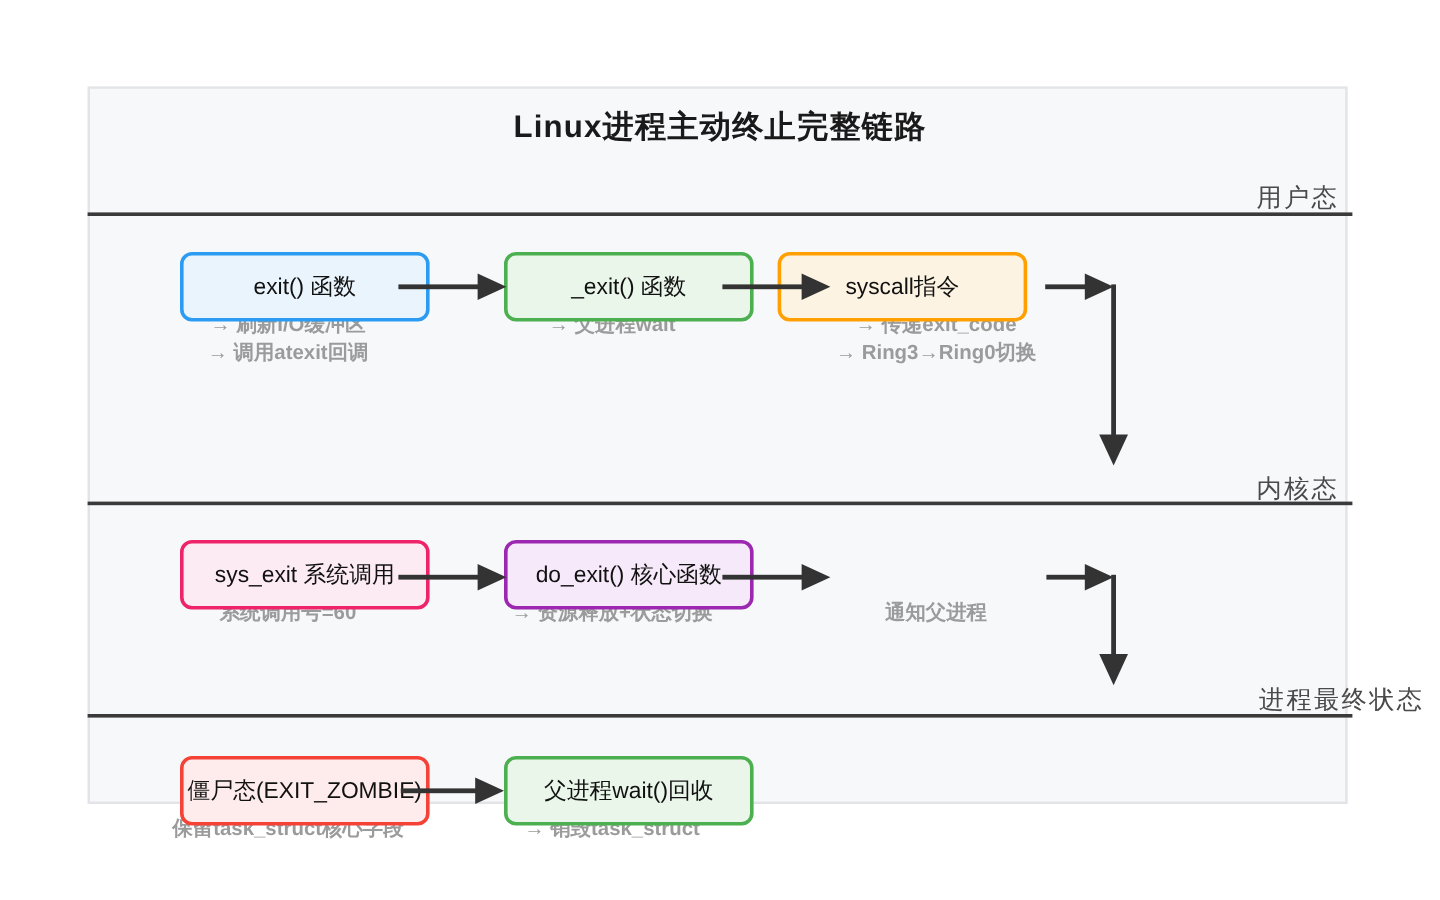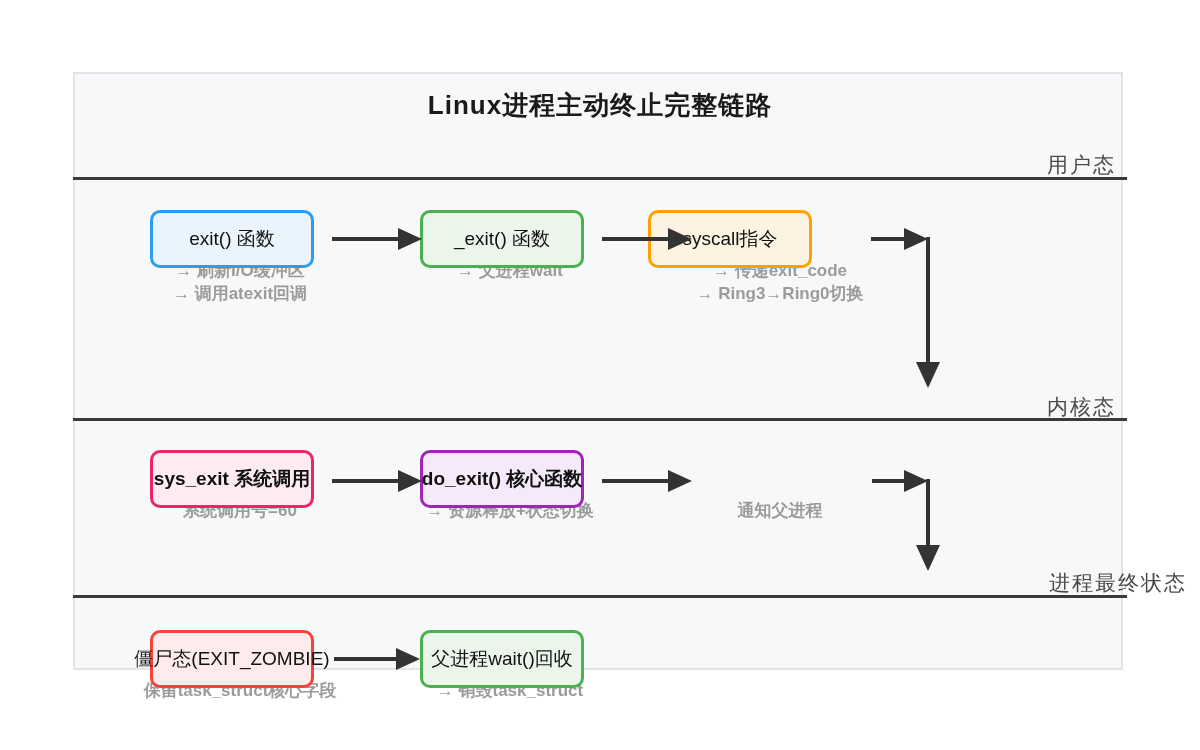--- a/index.html
+++ b/index.html
@@ -5,25 +5,25 @@
   html,body{margin:0;padding:0;background:#ffffff;font-family:"Liberation Sans",sans-serif;}
   .canvas{position:relative;width:1200px;height:750px;background:#ffffff;overflow:hidden;}
   .frame{position:absolute;left:73px;top:72px;width:1050px;height:598px;
          background:#f7f8fa;border:2px solid #e3e4e8;box-sizing:border-box;}
   .title{position:absolute;left:0;top:88px;width:1200px;text-align:center;
          font-size:26px;font-weight:bold;color:#1a1a1a;letter-spacing:1px;}
   .lane-line{position:absolute;left:73px;width:1054px;height:3px;background:#3a3a3a;z-index:2;}
   .ll1{top:177px;} .ll2{top:418px;} .ll3{top:595px;}
   .lane-label{position:absolute;font-size:21px;color:#4a4a4a;white-space:nowrap;z-index:2;letter-spacing:2px;}
   .sl1{left:1047px;top:151px;} .sl2{left:1047px;top:393px;} .sl3{left:1049px;top:569px;}
-  .node{position:absolute;width:164px;height:58px;border:3px solid #888;border-radius:10px;
+  .node{position:absolute;width:208px;height:58px;border:3px solid #888;border-radius:10px;
         box-sizing:border-box;display:flex;align-items:center;justify-content:center;z-index:3;}
   .node span{white-space:nowrap;font-size:19px;color:#111;}
   .c1{left:150px;} .c2{left:420px;} .c3{left:648px;}
-  .r1{top:210px;} .r2{top:450px;font-weight:bold;} .r3{top:630px;}
+  .r1{top:210px;} .r2{top:450px;} .r3{top:630px;}
   .note{position:absolute;width:280px;text-align:center;font-size:17px;line-height:23px;
         color:#9b9b9b;z-index:1;white-space:nowrap;font-weight:bold;}
   .nc1{left:100px;} .nc2{left:370px;} .nc3{left:640px;}
   .nr1{top:259px;} .nr2{top:499px;} .nr3{top:679px;}
   .hline{position:absolute;height:4px;background:#333;z-index:4;}
   .vline{position:absolute;width:4px;background:#333;z-index:4;}
   .ahead-r{position:absolute;width:0;height:0;border-top:11px solid transparent;
            border-bottom:11px solid transparent;border-left:24px solid #333;z-index:4;}
   .ahead-d{position:absolute;width:0;height:0;border-left:12px solid transparent;
            border-right:12px solid transparent;border-top:26px solid #333;z-index:4;}

